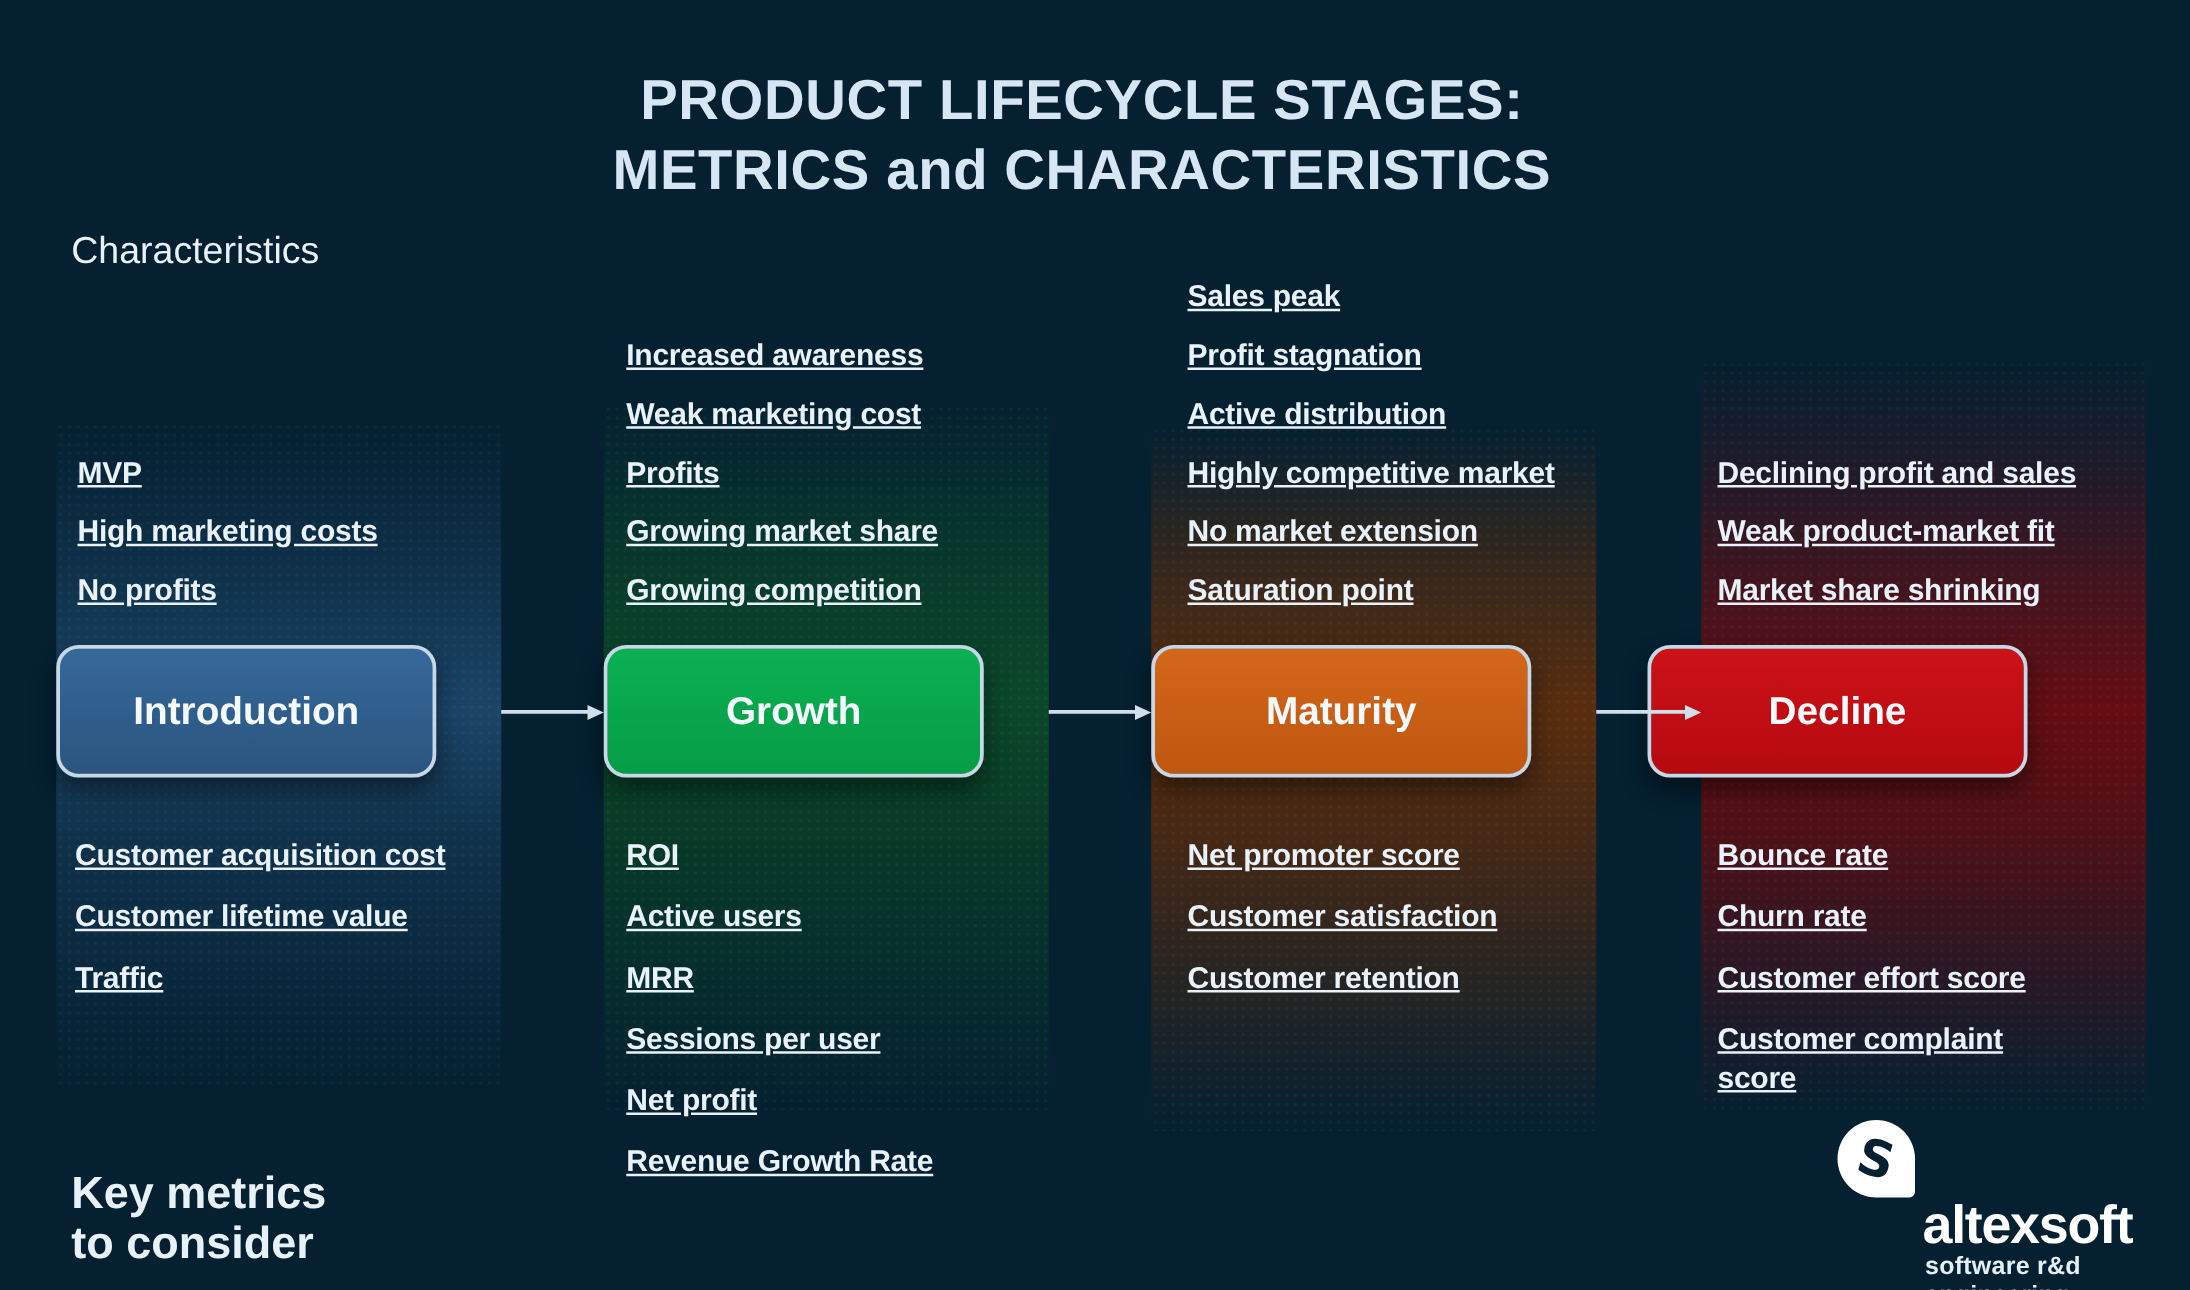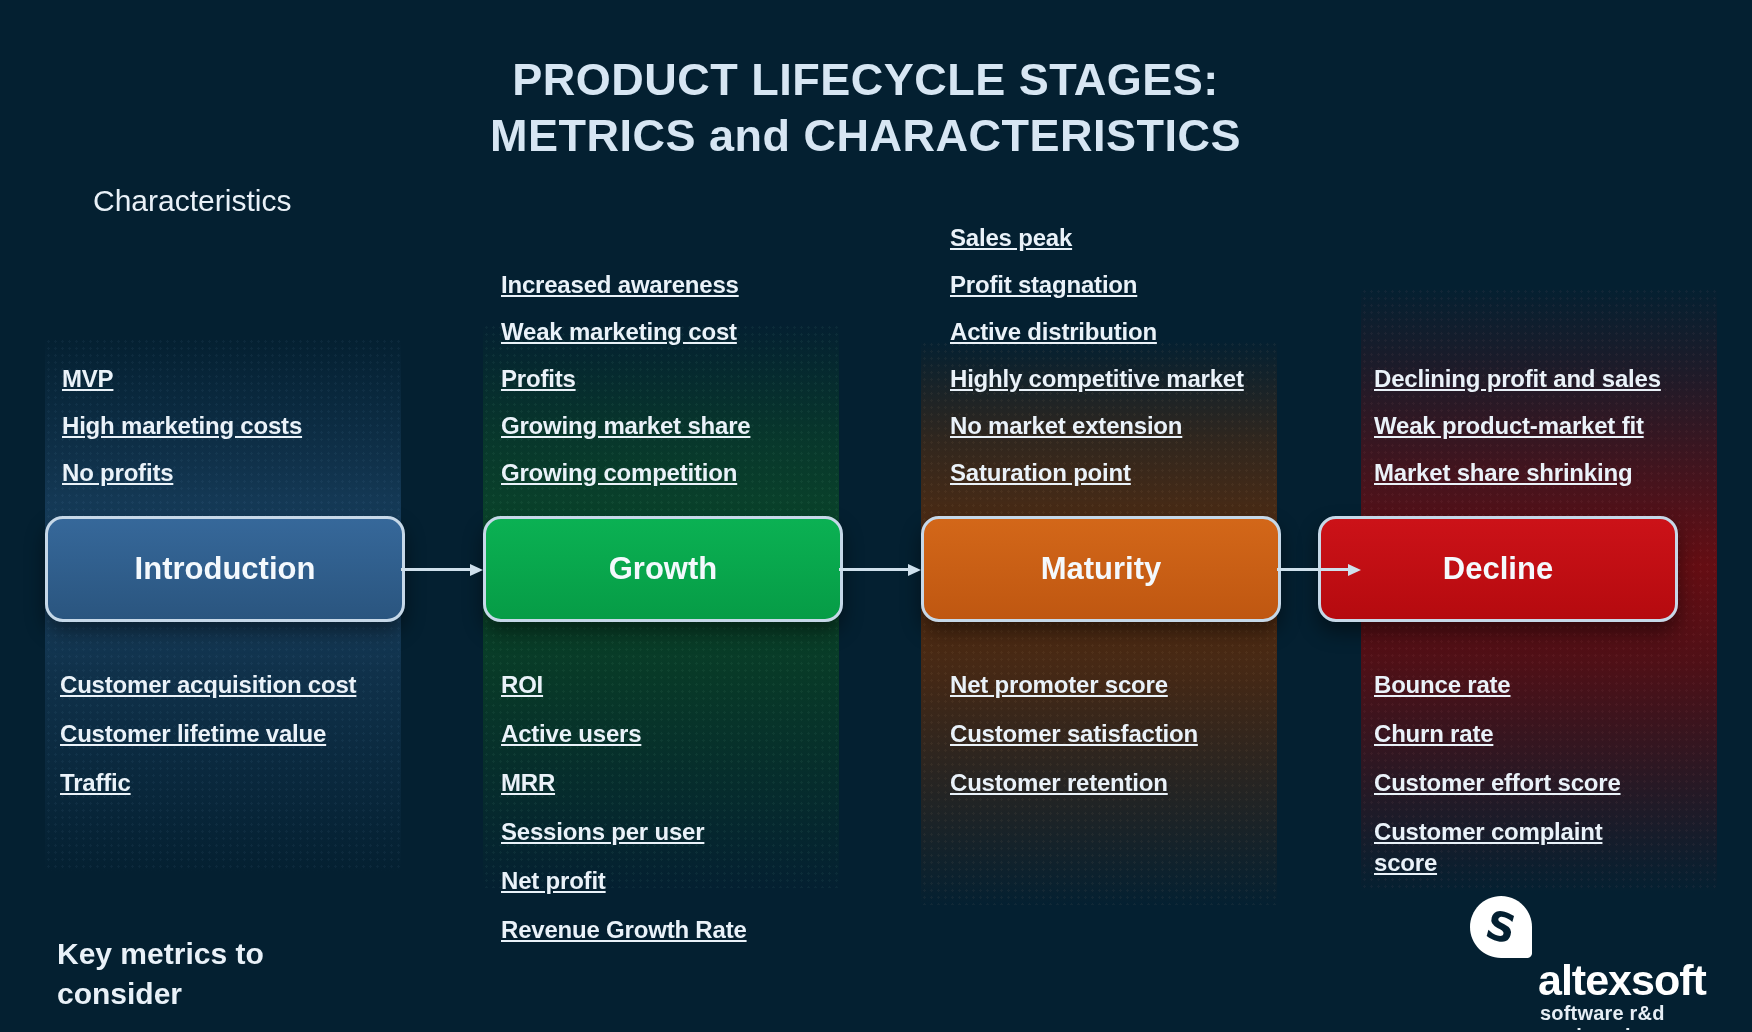--- a/index.html
+++ b/index.html
@@ -9,23 +9,23 @@
     font-family:"Liberation Sans", sans-serif;
   }
 
   
   .title { position:absolute; top:22px; left:0; width:1700px; text-align:center;
            color:#d7e6f3; font-weight:700; font-size:45px; line-height:56px; letter-spacing:.5px; }
   .title-line { display:block;padding-left:31px; }
 
   
   .characteristics-label { position:absolute; left:57px; top:184px; color:#e9f1f8;
-                           font-size:30px; font-weight:500;margin-left:36px; }
+                           font-size:30px; font-weight:500; }
   .key-metrics-label { position:absolute; left:57px; top:934px; color:#e9f1f8;
-                       font-size:30px; font-weight:700; width:220px; line-height:40px; }
+                       font-size:36px; font-weight:700; width:220px; line-height:40px; }
 
   
   .panel { position:absolute; width:356px; background-size:7px 7px, 100% 100%; }
   .panel-0 { left:45px;  top:338px; height:534px;
     background-image:
       radial-gradient(rgba(150,200,240,.05) 1px, transparent 1.3px),
       linear-gradient(180deg, rgba(26,64,96,0) 0%, rgba(26,64,96,.5) 22%,
         rgba(33,78,116,.8) 43%, rgba(26,64,96,.55) 62%, rgba(26,64,96,0) 100%); }
   .panel-1 { left:483px; top:324px; height:564px;
     background-image:
@@ -37,21 +37,21 @@
       radial-gradient(rgba(240,200,150,.05) 1px, transparent 1.3px),
       linear-gradient(180deg, rgba(86,44,14,0) 0%, rgba(86,44,14,.55) 18%,
         rgba(92,46,14,.97) 40%, rgba(83,42,15,.8) 60%, rgba(83,42,15,0) 100%); }
   .panel-3 { left:1361px; top:288px; height:604px;
     background-image:
       radial-gradient(rgba(240,160,160,.05) 1px, transparent 1.3px),
       linear-gradient(180deg, rgba(45,20,40,0) 0%, rgba(60,21,32,.5) 15%,
         rgba(104,13,18,.97) 46%, rgba(92,13,18,.85) 62%, rgba(92,13,18,0) 100%); }
 
   
-  .stage-btn { position:absolute; top:516px; width:360px; height:106px; box-sizing:border-box;
+  .stage-btn { position:absolute; top:516px; width:304px; height:106px; box-sizing:border-box;
     border:3px solid #c6d8e8; border-radius:18px; display:flex; align-items:center; justify-content:center;
     font-size:31px; font-weight:600; color:#f4f9fd; box-shadow:0 10px 20px rgba(0,0,0,.45); cursor:pointer; }
   .btn-0 { left:45px;   background:linear-gradient(180deg,#36689a 0%,#2a557f 100%); }
   .btn-1 { left:483px;  background:linear-gradient(180deg,#0bb153 0%,#069c46 100%); }
   .btn-2 { left:921px;  background:linear-gradient(180deg,#d36719 0%,#bf5711 100%); }
   .btn-3 { left:1318px; background:linear-gradient(180deg,#cc1218 0%,#b50a0f 100%); }
 
   
   .arrow { position:absolute; top:564px; height:12px; }
   .arrow .shaft { position:absolute; left:0; right:10px; top:4px; height:3px; background:#cfe0ec; }

